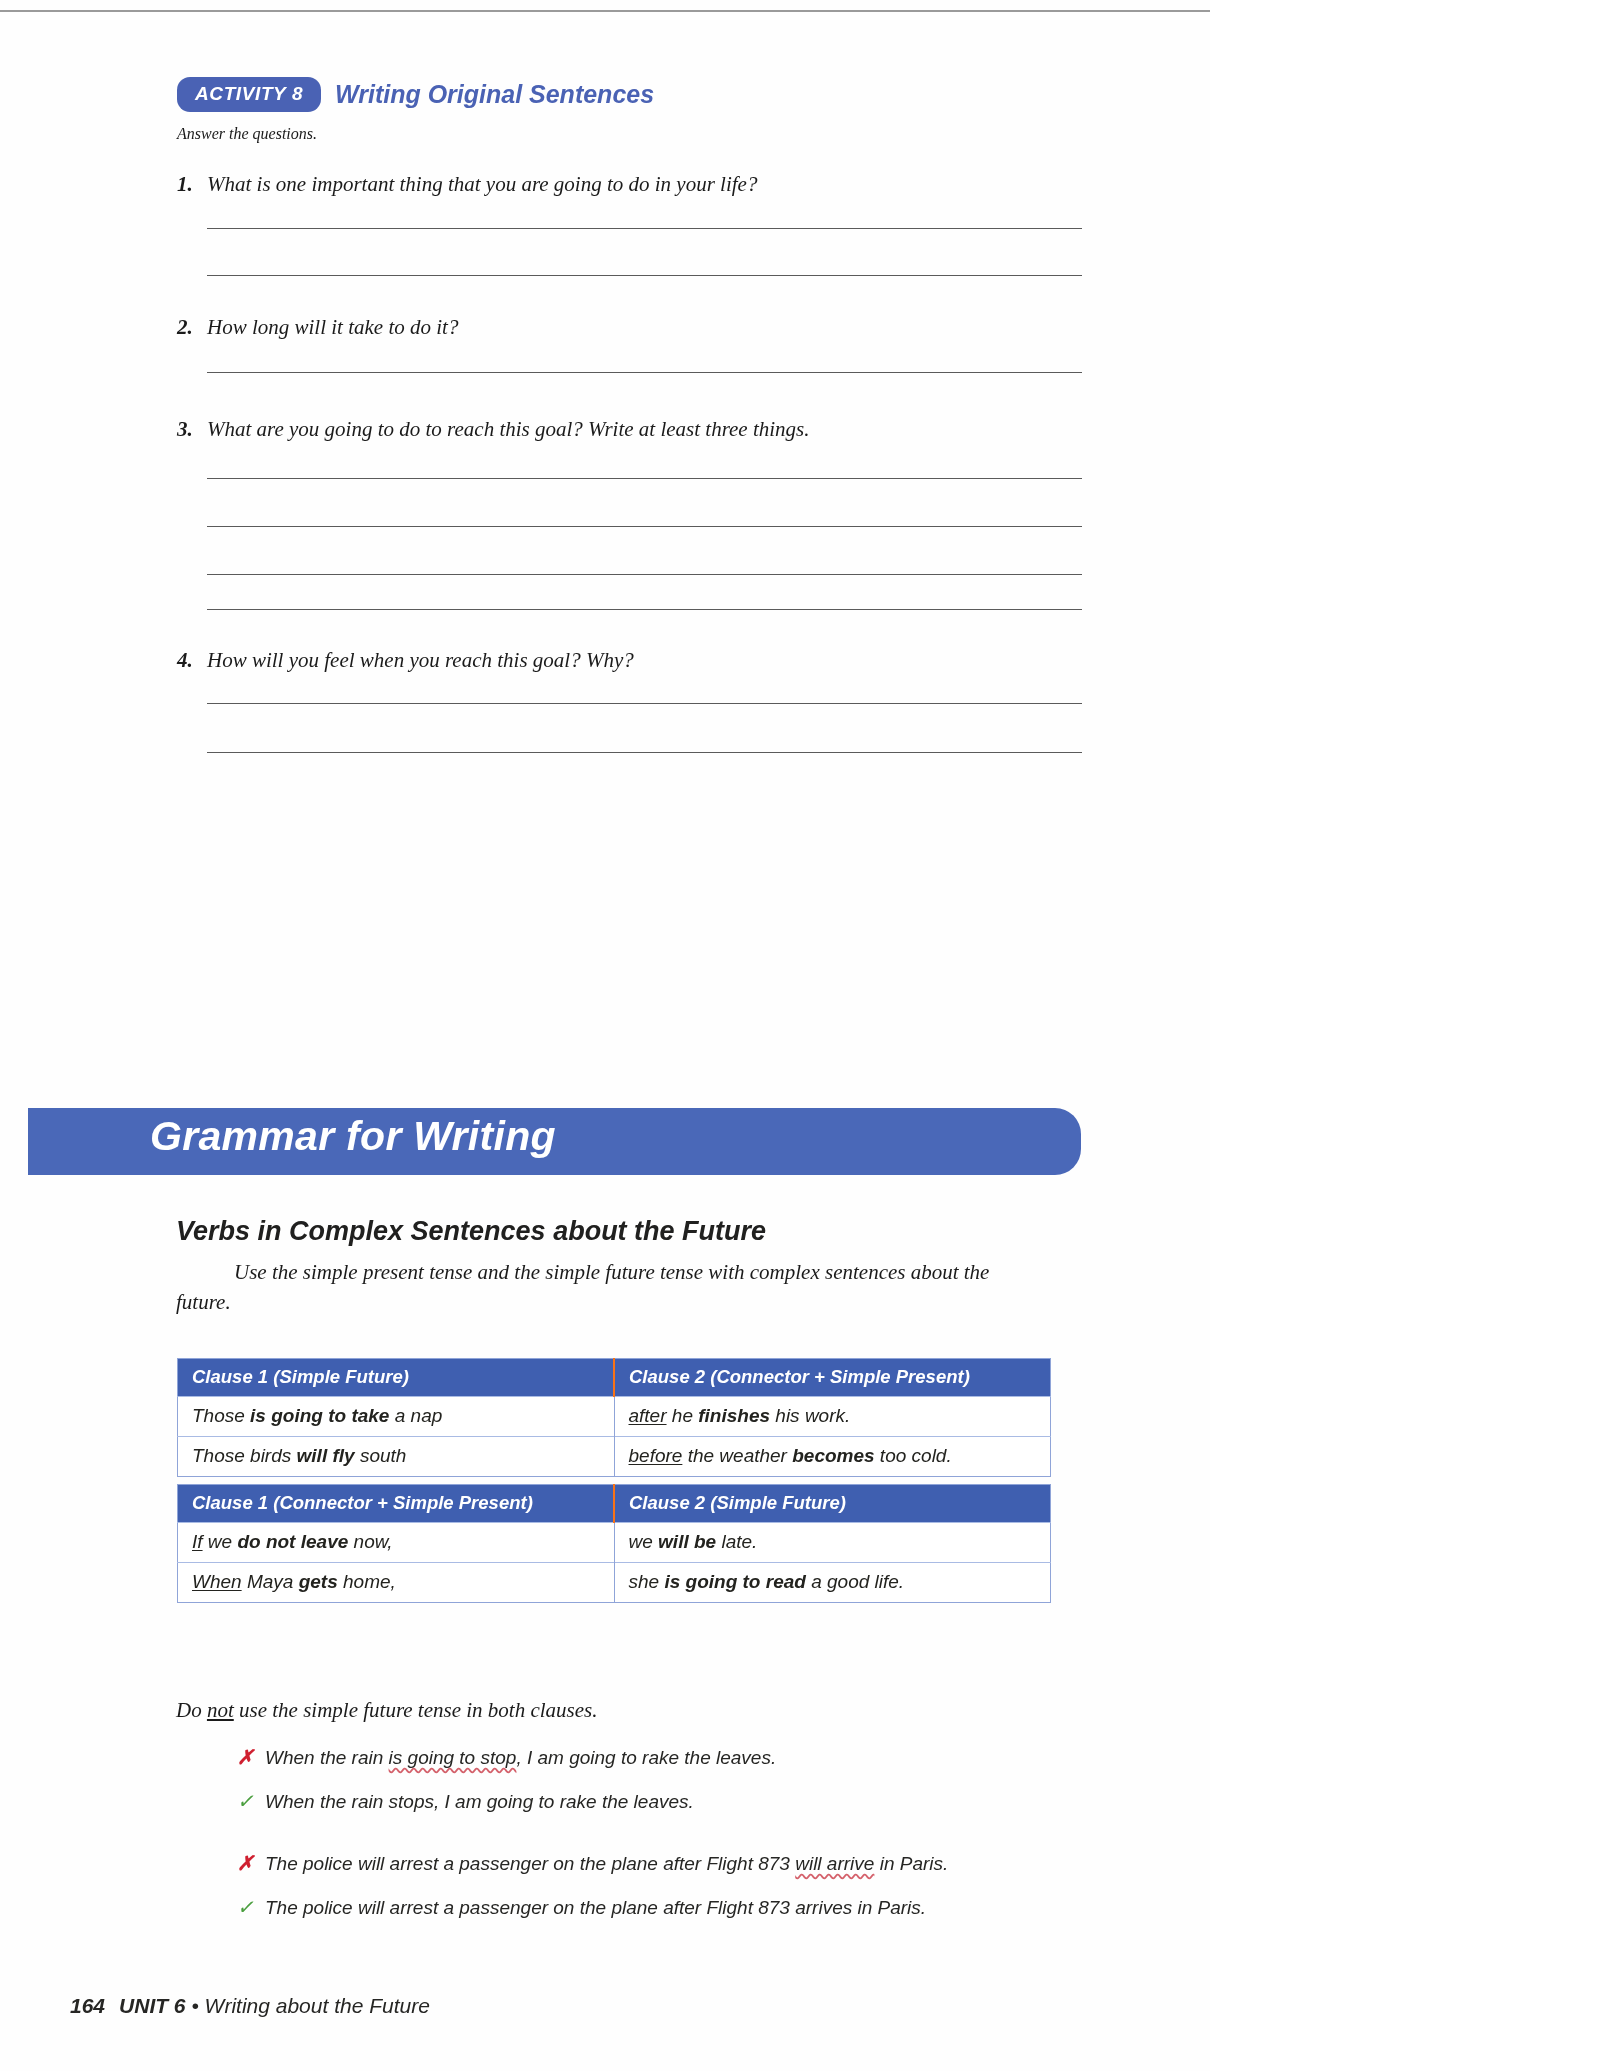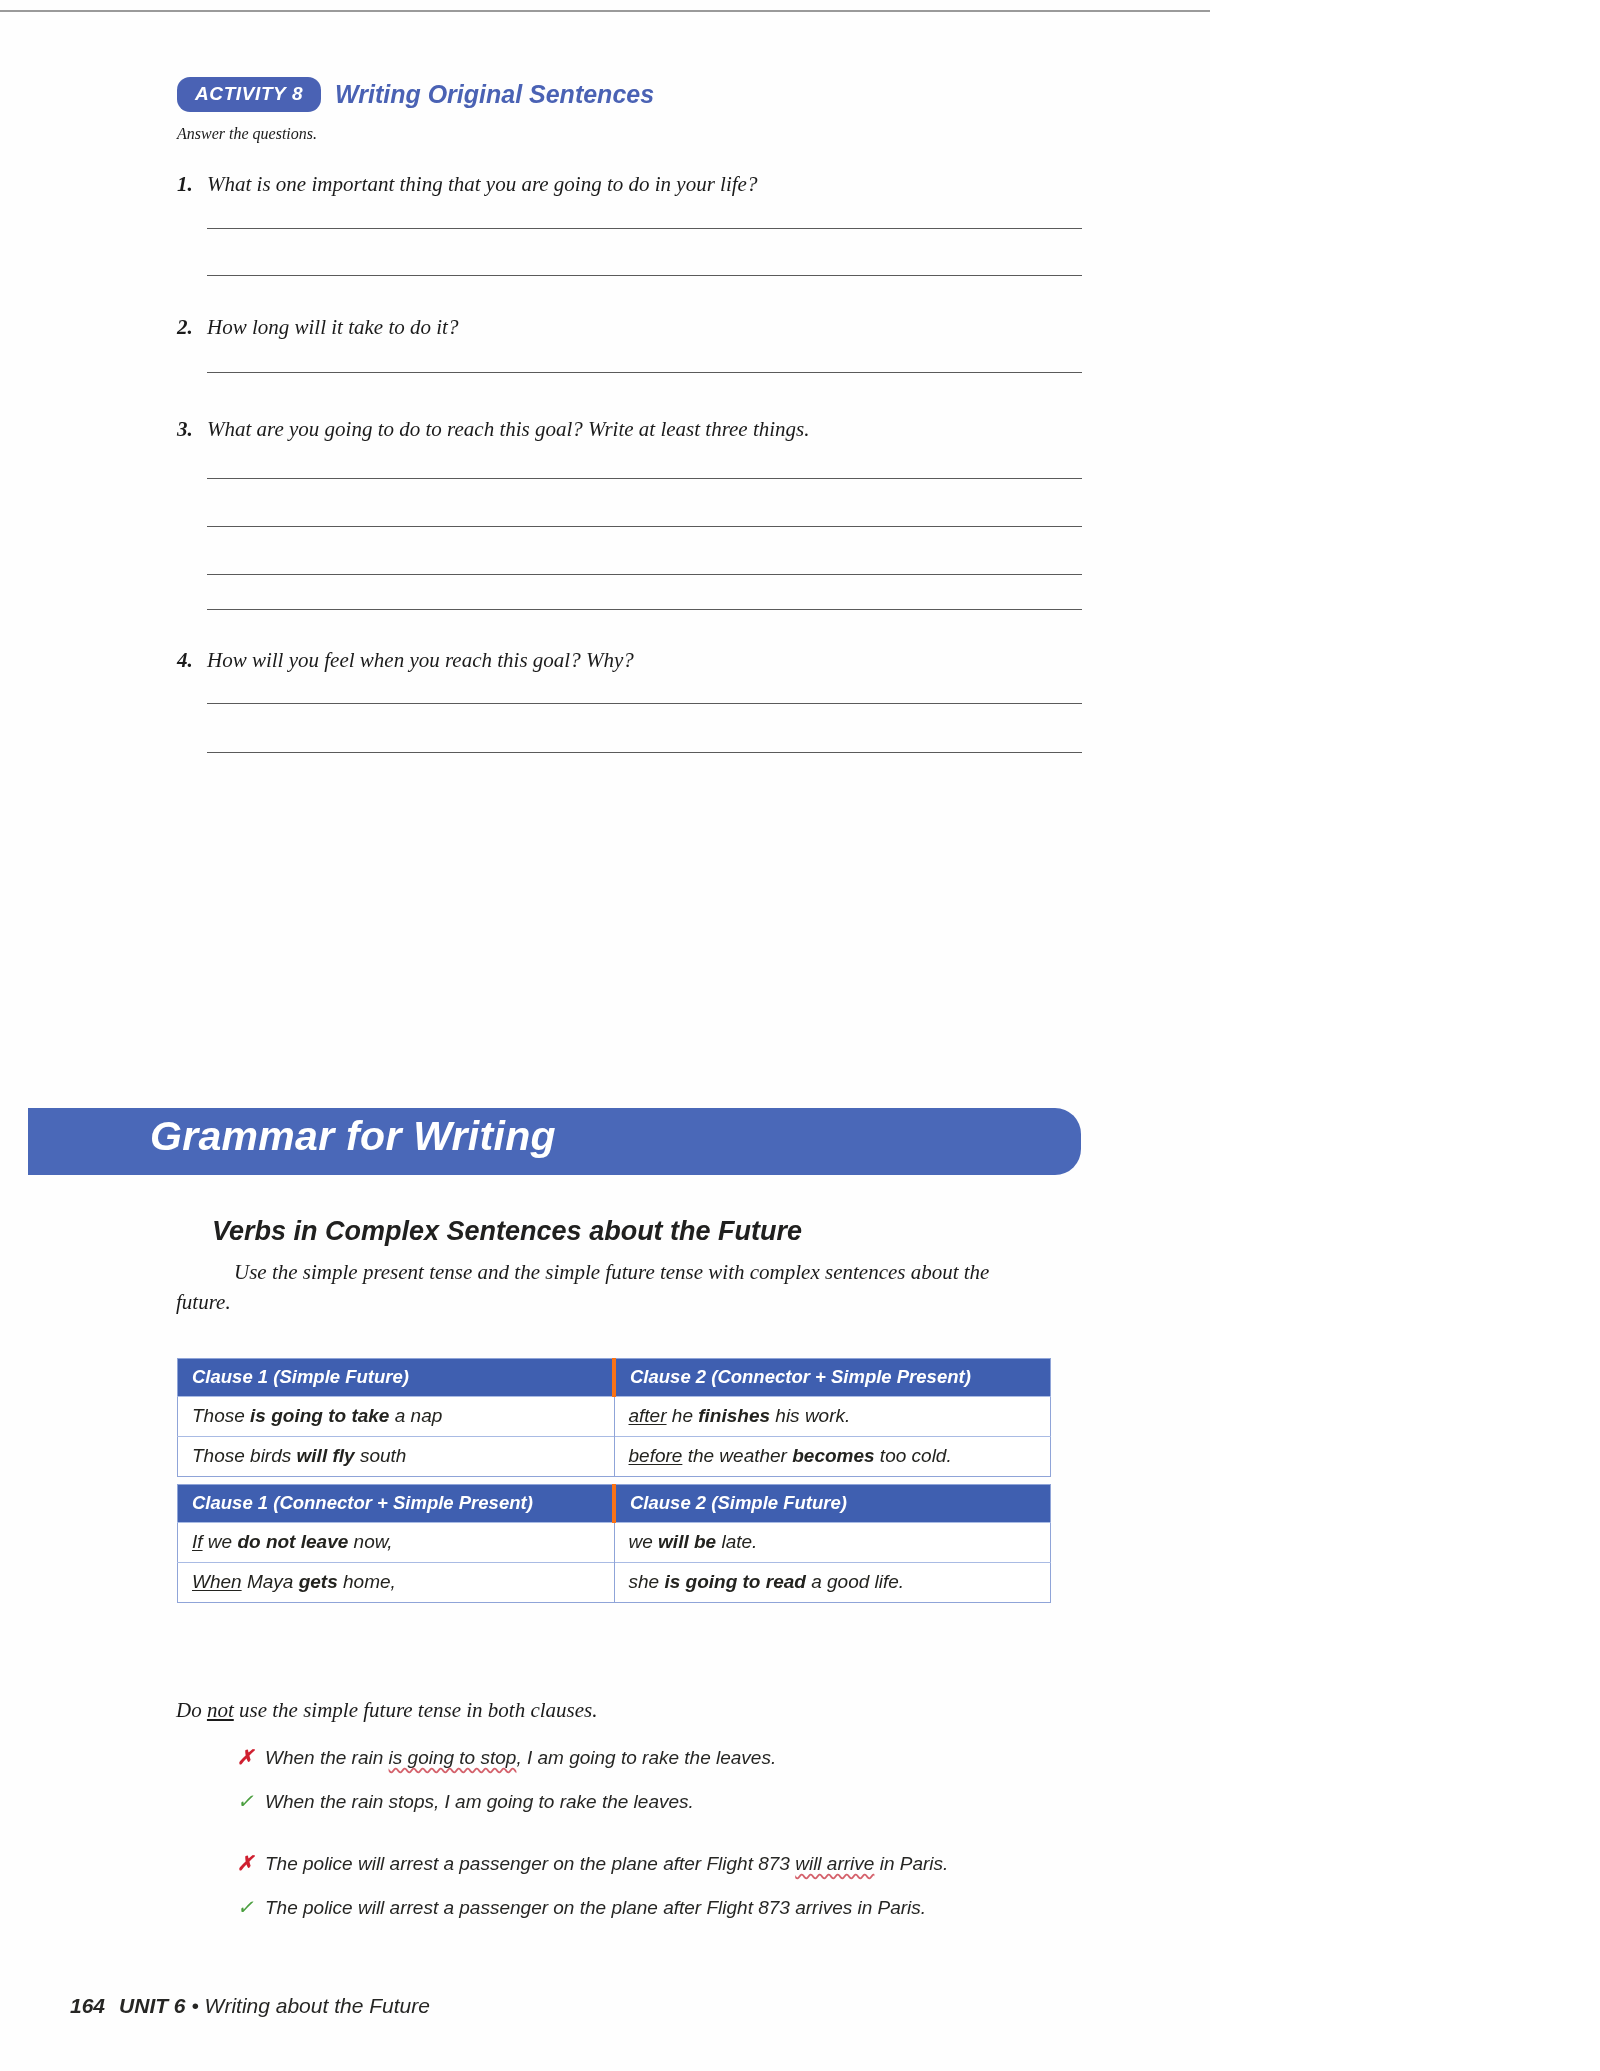--- a/index.html
+++ b/index.html
@@ -115,21 +115,20 @@
     color: #ffffff;
     letter-spacing: 0.3px;
   }
   .grammar-sub {
     position: absolute;
     left: 176px;
     top: 1216px;
     font-size: 27px;
     font-weight: bold;
     color: #20201f;
-    margin-left: 36px;
   }
   .grammar-intro {
     position: absolute;
     left: 176px;
     top: 1258px;
     width: 860px;
     font-size: 21px;
     line-height: 1.42;
     font-family: "Liberation Serif", serif;
     color: #1b1b1b;
@@ -146,21 +145,21 @@
     font-family: "Liberation Sans", sans-serif;
     table-layout: fixed;
   }
   .gtable th {
     background: #3f5fb0;
     color: #ffffff;
     font-size: 18.5px;
     font-weight: bold;
     text-align: left;
     padding: 7px 12px 8px 14px;
-    border-right: 4px solid #f97316;
+    border-right: 2px solid #f97316;
   }
   .gtable th:last-child { border-right: none; margin-left: 48px; }
   .gtable td {
     background: #ffffff;
     color: #23231f;
     font-size: 19px;
     padding: 8px 12px 9px 14px;
     border-right: 1px solid #8fa4d8;
     border-top: 1px solid #a9bbe4;
   }

